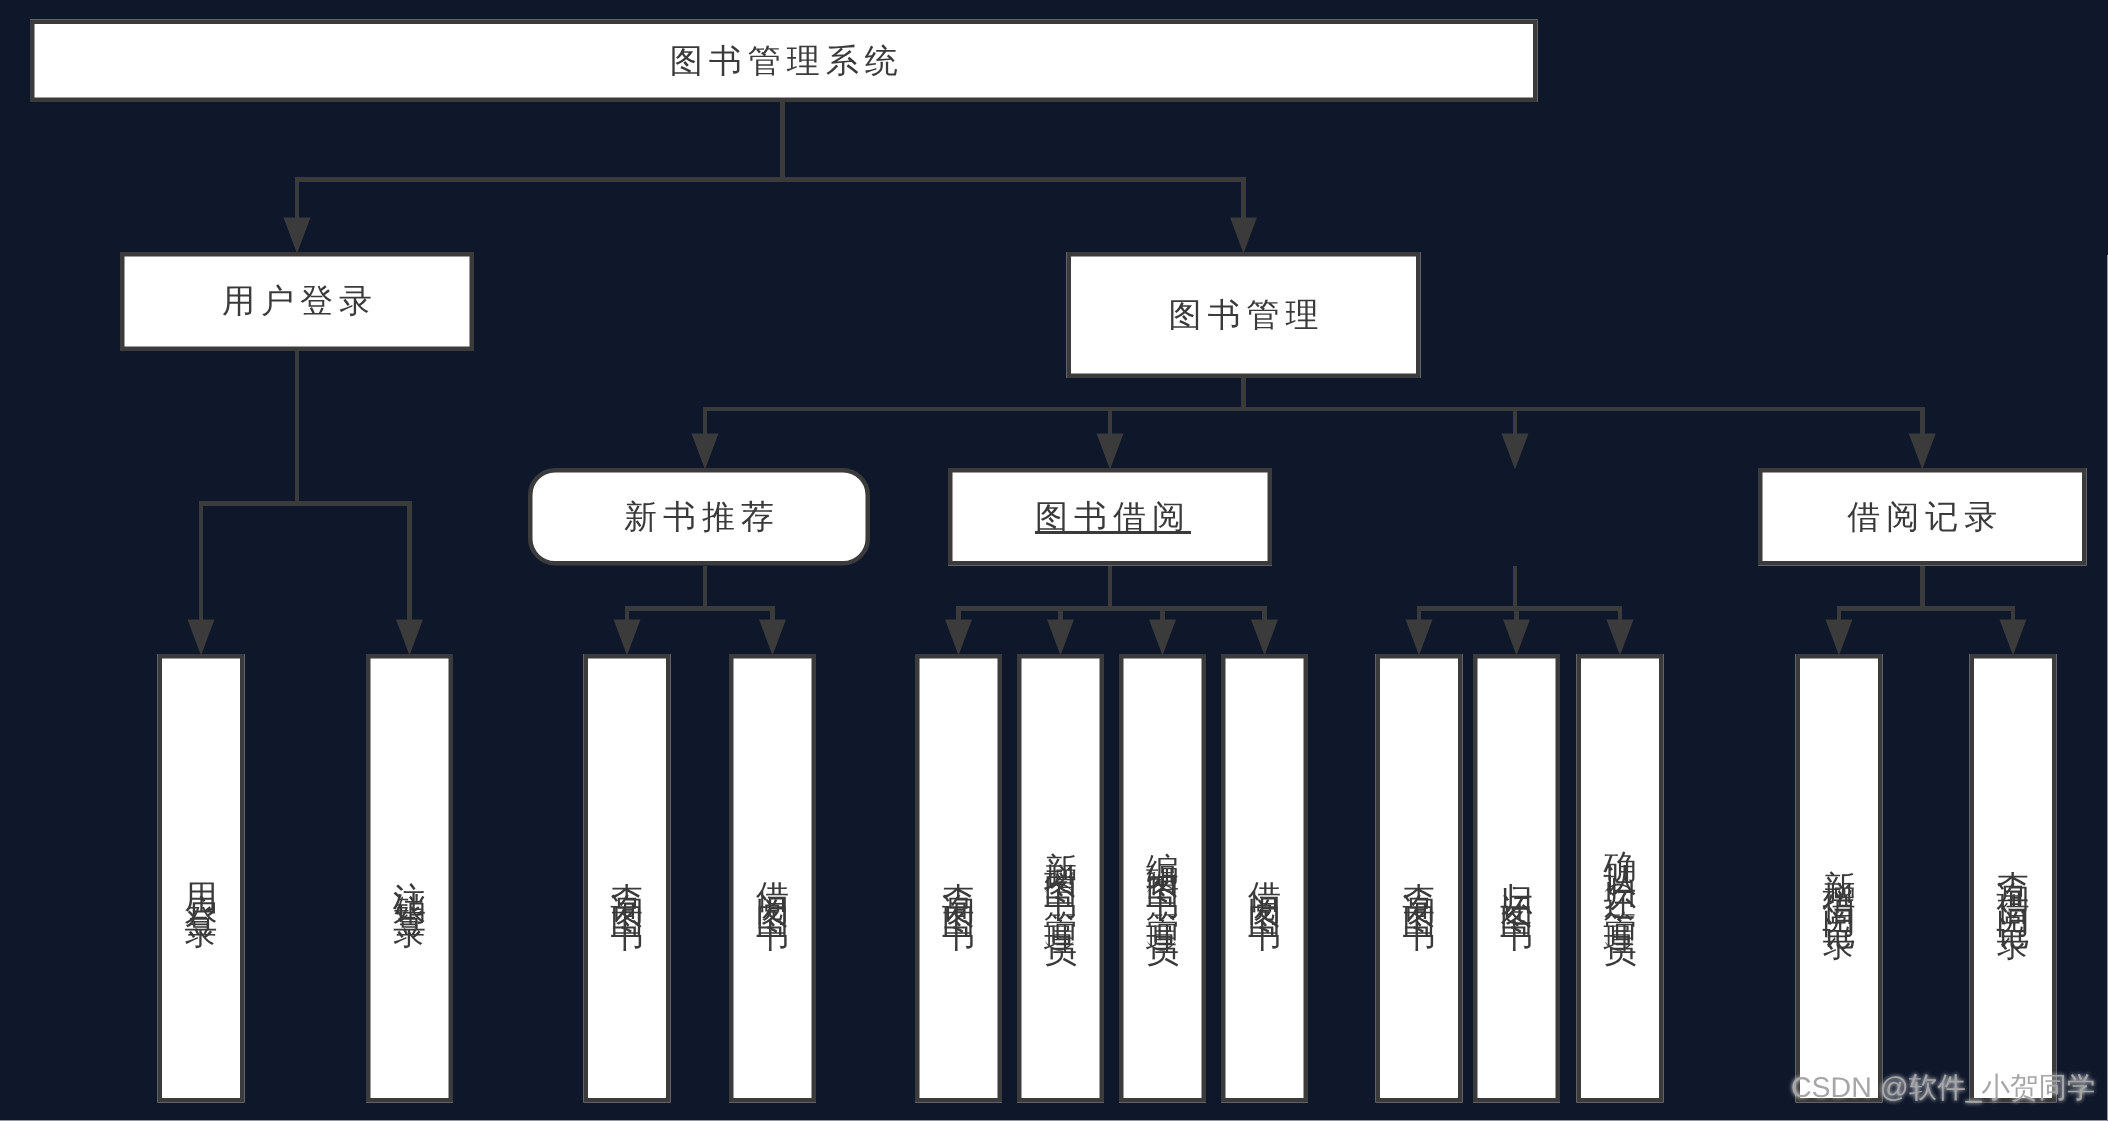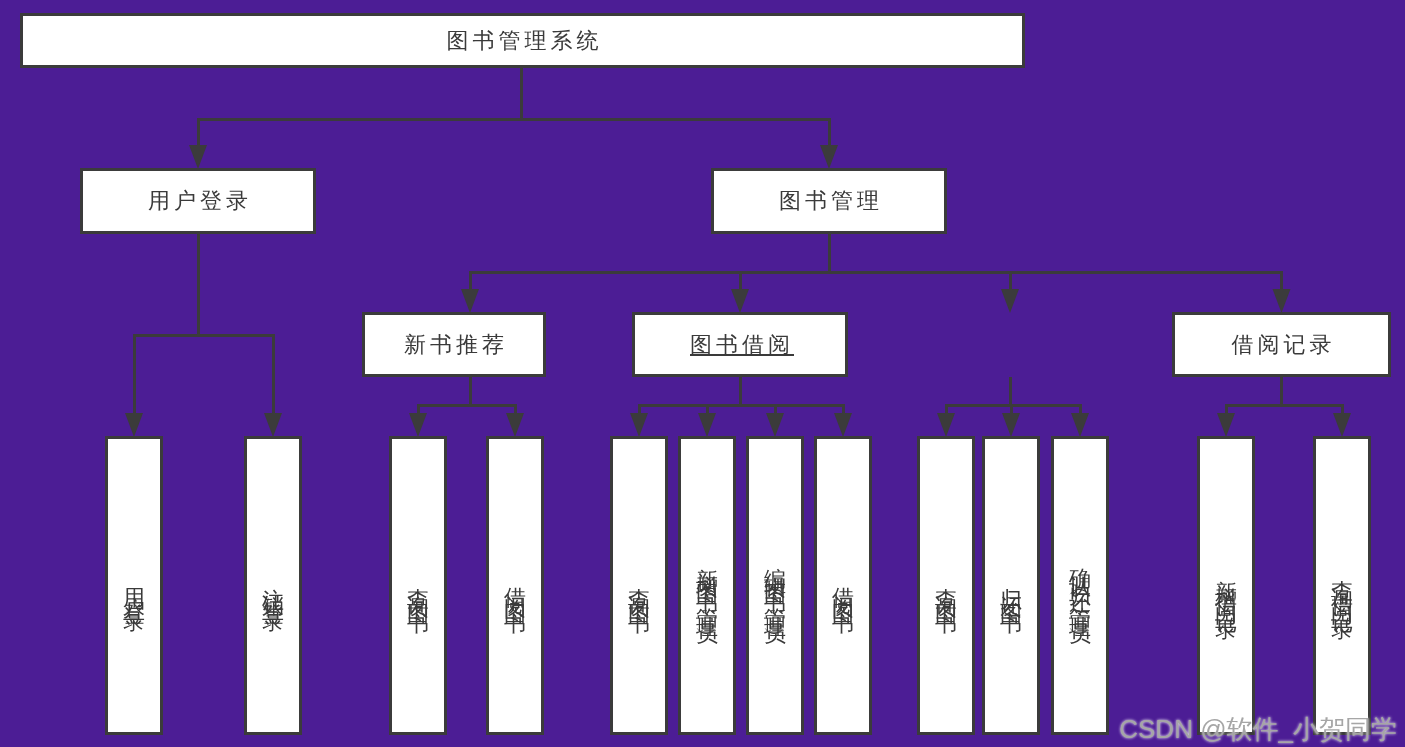--- a/index.html
+++ b/index.html
@@ -1,20 +1,20 @@
 <!DOCTYPE html>
 <html><head>
 <meta charset="utf-8">
 <style>
   html, body { margin: 0; padding: 0; background: #ffffff; }
   #canvas {
     position: relative;
     width: 1405px;
     height: 747px;
-    background: #4c1d95;
+    background: #0f172a;
     font-family: "Liberation Sans", "DejaVu Sans", sans-serif;
     color: #3a3a3a;
     overflow: hidden;
   }
   #connectors { position: absolute; left: 0; top: 0; width: 1405px; height: 747px; }
   #connectors path { stroke: #3b3b3b; stroke-width: 3; fill: none; shape-rendering: crispEdges; }
   #connectors polygon { fill: #3b3b3b; }
 
   .box {
     position: absolute;
@@ -22,24 +22,24 @@
     background: #ffffff;
     border: 3px solid #3b3b3b;
     display: flex;
     align-items: center;
     justify-content: center;
   }
   .hlabel { font-size: 22px; letter-spacing: 4px; text-indent: 4px; white-space: nowrap; }
 
   .root-box { left: 20px; top: 13px; width: 1005px; height: 55px; }
   .login-box { left: 80px; top: 168px; width: 236px; height: 66px; }
-  .mgmt-box  { left: 711px; top: 168px; width: 236px; height: 66px; }
+  .mgmt-box  { left: 711px; top: 168px; width: 236px; height: 84px; }
 
   .sec-box { top: 312px; height: 65px; }
-  .sec0 { left: 362px; width: 184px; }
+  .sec0 { left: 352px; width: 228px; border-radius: 18px; }
   .sec1 { left: 632px; width: 216px; text-decoration: underline; }
   .sec2 { left: 902px; width: 216px; }
   .sec3 { left: 1172px; width: 219px; }
 
   .vbox {
     position: absolute;
     box-sizing: border-box;
     top: 436px;
     width: 58px;
     height: 299px;
@@ -63,21 +63,21 @@
   .leaf-i  { left: 917px; }
   .leaf-j  { left: 982px; }
   .leaf-k  { left: 1051px; }
   .leaf-l  { left: 1197px; }
   .leaf-m  { left: 1313px; }
 
   .watermark {
     position: absolute;
     right: 8px;
     top: 712px;
-    font-size: 26px;
+    font-size: 19px;
     color: #a6a6a6;
     white-space: nowrap;
     text-shadow: 0 0 3px #ffffff;
     z-index: 5;
   }
 </style>
 </head>
 <body>
 
 <div id="canvas">

